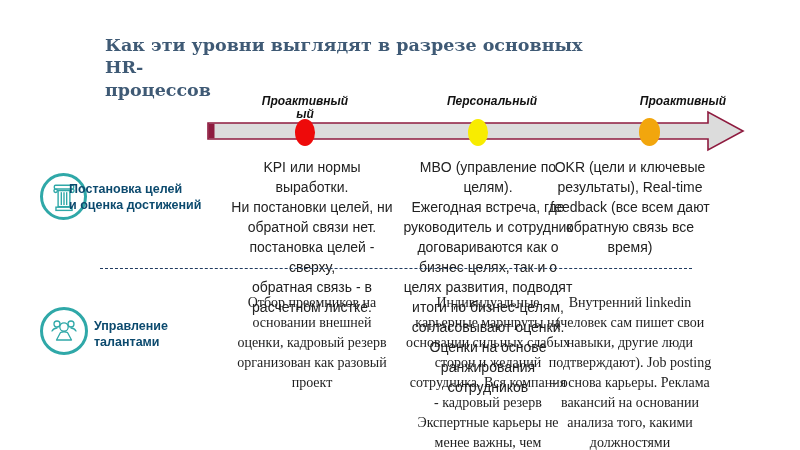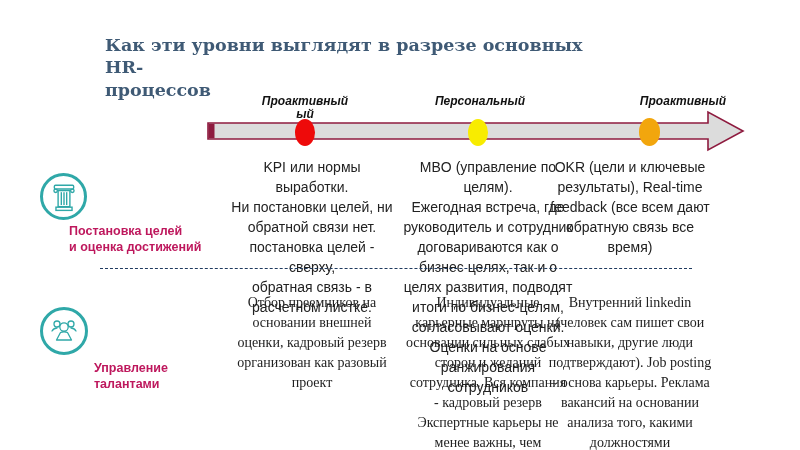--- a/index.html
+++ b/index.html
@@ -13,21 +13,21 @@
     font-family:"DejaVu Serif","Liberation Serif",serif;
     font-weight:bold;font-size:17.5px;line-height:1.28;
     color:#3f5a75;white-space:pre-line;
   }
   .stage-label{
     top:95px;width:160px;text-align:center;
     font-size:12px;font-weight:bold;font-style:italic;color:#111;
     line-height:1.05;white-space:pre-line;z-index:2;
   }
   .stage-1{left:225px;}
-  .stage-2{left:400px;font-style:italic;}
+  .stage-2{left:412px;font-style:italic;}
   .stage-3{left:603px;}
   .timeline-arrow{left:206px;top:109px;z-index:1;}
   .dot{
     border-radius:50%;z-index:3;
   }
   .dot-1{left:295px;top:119px;width:20px;height:27px;background:#ee0a0a;}
   .dot-2{left:468px;top:119px;width:20px;height:27px;background:#f8ec00;}
   .dot-3{left:639px;top:118px;width:21px;height:28px;background:#f2a60d;}
   .dash-divider{
     left:100px;top:268px;width:592px;height:0;
@@ -35,21 +35,21 @@
   }
   .row-icon-circle{
     border:3px solid #2fa8a8;border-radius:50%;
     display:flex;align-items:center;justify-content:center;
     background:#fff;box-sizing:border-box;z-index:1;
   }
   .circle-1{left:40px;top:173px;width:47px;height:47px;}
   .circle-2{left:40px;top:307px;width:48px;height:48px;}
   .row-label{
     font-weight:bold;font-size:12.5px;line-height:1.3;
-    color:#be185d;white-space:pre-line;z-index:2;margin-top:42px;
+    color:#0c4a6e;white-space:pre-line;z-index:2;
   }
   .row-label-1{left:69px;top:181px;width:170px;}
   .row-label-2{left:94px;top:318px;width:120px;}
   .cell{
     width:172px;text-align:center;color:#222;
     font-size:14px;line-height:20px;white-space:pre-line;z-index:1;
   }
   .r1{top:157px;}
   .r2{top:293px;font-family:Liberation Serif, serif;}
   .c1{left:226px;}

